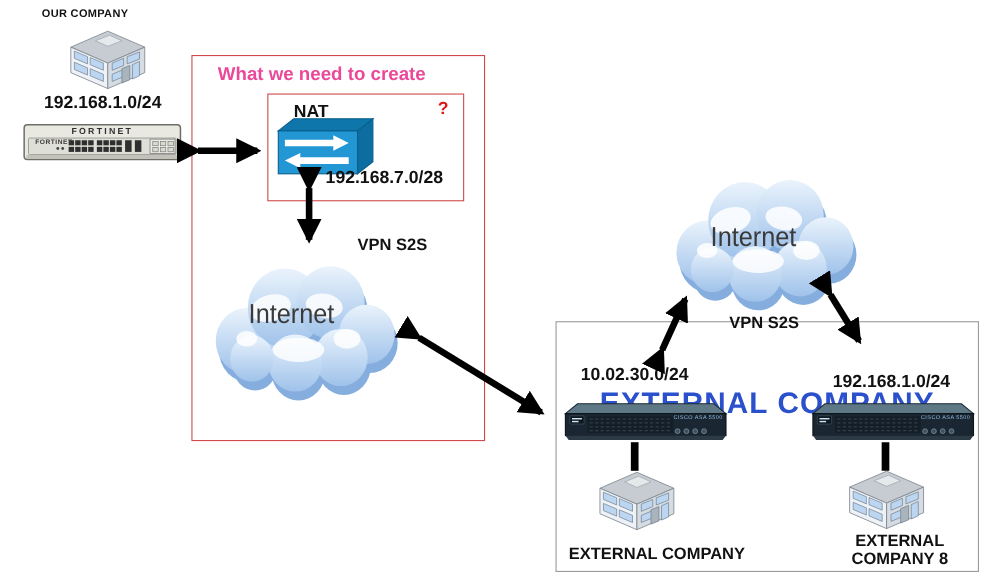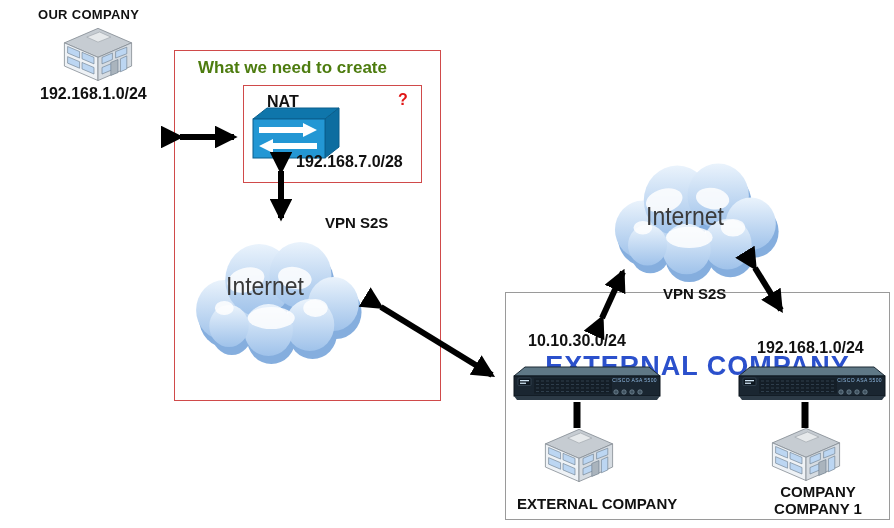--- a/index.html
+++ b/index.html
@@ -3,32 +3,32 @@
 <meta charset="utf-8">
 <style>
   html,body{margin:0;padding:0;background:#fff;}
   .canvas{position:relative;width:894px;height:528px;background:#ffffff;overflow:hidden;
           font-family:"Liberation Sans",sans-serif;color:#111;}
   .abs{position:absolute;}
   .b{font-weight:bold;}
   .nowrap{white-space:nowrap;}
 
   
-  .our-title{left:38px;top:7px;font-size:13px;letter-spacing:.3px;}
+  .our-title{left:38px;top:7px;font-size:10px;letter-spacing:.3px;}
   .our-building{left:58px;top:24px;width:80px;height:58px;}
   .our-subnet{left:40px;top:85px;font-size:16px;}
   .fortinet-wrap{left:19px;top:112px;width:148px;height:36px;}
   .fortinet-wrap svg{position:absolute;left:0;top:0;width:100%;height:100%;}
   .fortinet-brand{left:0;top:3px;width:100%;text-align:center;font-size:8px;font-weight:bold;
                   letter-spacing:2px;color:#2e2e2e;}
   .fortinet-panel-brand{left:13px;top:15px;font-size:6px;font-weight:bold;letter-spacing:.5px;color:#3c3c38;}
 
   
   .red-box{left:174px;top:50px;width:267px;height:351px;border:1.5px solid #d04a4a;box-sizing:border-box;}
-  .red-title{left:174px;top:58px;width:237px;text-align:center;font-size:17px;font-weight:bold;color:#4d7c0f;}
+  .red-title{left:174px;top:58px;width:237px;text-align:center;font-size:17px;font-weight:bold;color:#ec4899;}
   .inner-red-box{left:243px;top:85px;width:179px;height:98px;border:1.2px solid #d04a4a;box-sizing:border-box;background:#fff;}
   .nat-label{left:267px;top:93px;font-size:16px;text-align:center;}
   .question{left:398px;top:91px;font-size:16px;color:#e01515;}
   .nat-icon{left:251px;top:106px;width:90px;height:55px;}
   .nat-subnet{left:296px;top:153px;font-size:16px;}
 
   
   .cloud{pointer-events:none;}
   .cloud-left{left:182px;top:228px;width:188px;height:140px;}
   .cloud-right{left:601px;top:150px;width:186px;height:136px;}
@@ -182,20 +182,27 @@
         <polygon points="66,37 22,37 22,33 8,40 22,47 22,43 66,43" fill="#fff"></polygon>
       </symbol>
     </defs>
   </svg>
 
   <div class="abs b nowrap our-title">OUR COMPANY</div>
   <svg class="abs our-building">
     <use href="#sym-building" xlink:href="#sym-building" width="100%" height="100%"></use>
   </svg>
   <div class="abs b nowrap our-subnet">192.168.1.0/24</div>
+  <div class="abs fortinet-wrap">
+    <svg>
+      <use href="#sym-fortinet" xlink:href="#sym-fortinet" width="100%" height="100%"></use>
+    </svg>
+    <div class="abs fortinet-brand">FORTINET</div>
+    <div class="abs fortinet-panel-brand">FORTINET</div>
+  </div>
 
   <div class="abs red-box"></div>
   <div class="abs red-title nowrap">What we need to create</div>
   <div class="abs inner-red-box"></div>
   <div class="abs b nowrap nat-label">NAT</div>
   <div class="abs b nowrap question">?</div>
   <svg class="abs nat-icon">
     <use href="#sym-nat" xlink:href="#sym-nat" width="100%" height="100%"></use>
   </svg>
   <div class="abs b nowrap nat-subnet">192.168.7.0/28</div>
@@ -206,21 +213,21 @@
   </svg>
   <div class="abs internet-text internet-left-text nowrap">Internet</div>
 
   <svg class="abs cloud cloud-right">
     <use href="#sym-cloud" xlink:href="#sym-cloud" width="100%" height="100%"></use>
   </svg>
   <div class="abs internet-text internet-right-text nowrap">Internet</div>
 
   <div class="abs ext-box"></div>
   <div class="abs b nowrap vpn-right">VPN S2S</div>
-  <div class="abs b nowrap ext-left-subnet">10.10.30.0/24</div>
+  <div class="abs b nowrap ext-left-subnet">10.02.30.0/24</div>
   <div class="abs b nowrap ext-right-subnet">192.168.1.0/24</div>
   <div class="abs nowrap ext-title">EXTERNAL COMPANY</div>
 
   <div class="abs asa-wrap asa-left">
     <svg>
       <use href="#sym-asa" xlink:href="#sym-asa" width="100%" height="100%"></use>
     </svg>
     <div class="asa-brand nowrap">CISCO ASA 5500</div>
   </div>
   <div class="abs asa-wrap asa-right">
@@ -231,22 +238,22 @@
   </div>
 
   <svg class="abs ext-building-1">
     <use href="#sym-building" xlink:href="#sym-building" width="100%" height="100%"></use>
   </svg>
   <svg class="abs ext-building-2">
     <use href="#sym-building" xlink:href="#sym-building" width="100%" height="100%"></use>
   </svg>
   <div class="abs b nowrap site1-label">EXTERNAL COMPANY</div>
   <div class="abs site2-label">
-    <div>COMPANY</div>
-    <div>COMPANY 1</div>
+    <div>EXTERNAL</div>
+    <div>COMPANY 8</div>
   </div>
 
   <svg class="abs overlay" viewBox="0 0 894 528">
     <defs>
       <marker id="ah" markerWidth="3.8" markerHeight="3.8" refX="3.2" refY="1.9" orient="auto">
         <path d="M0,0 L3.8,1.9 L0,3.8 Z" fill="#000"></path>
       </marker>
     </defs>
     <g stroke="#000" stroke-width="6">
       <line x1="180" y1="137" x2="234" y2="137" marker-start="url(#ah)" marker-end="url(#ah)"></line>

